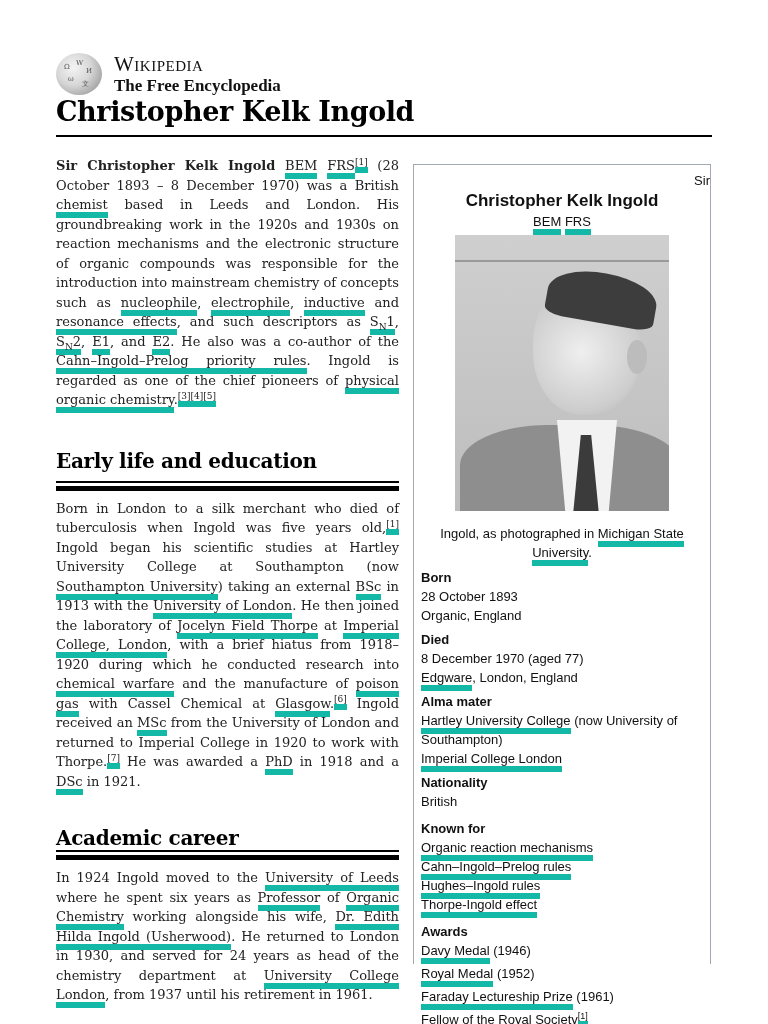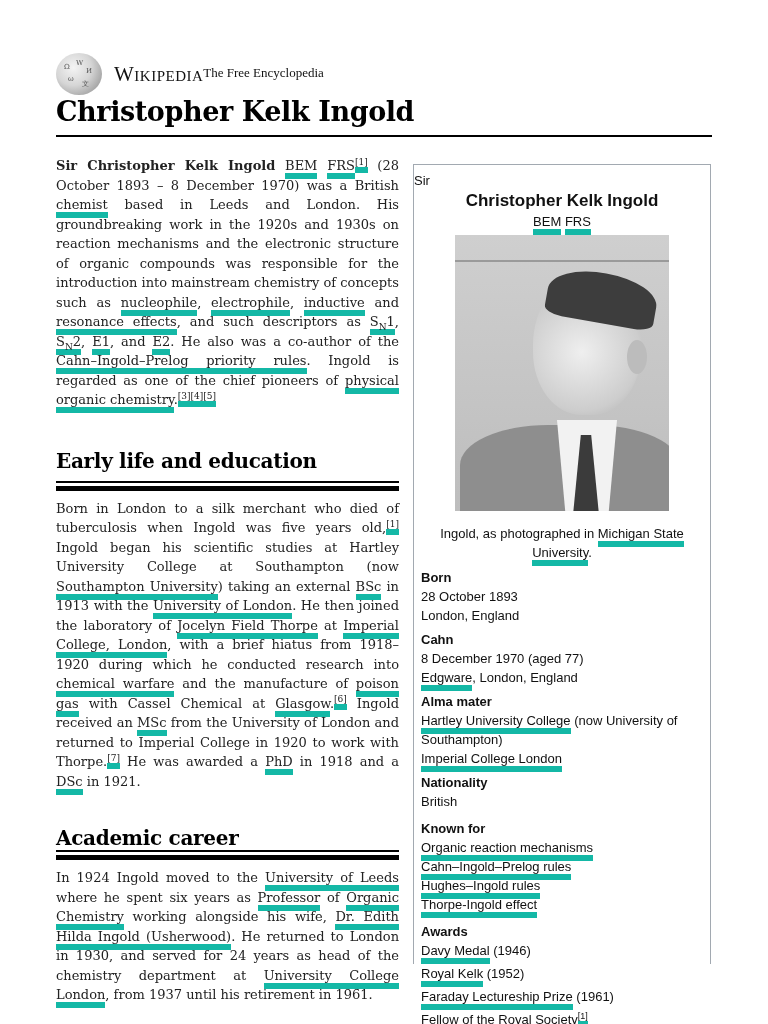--- a/index.html
+++ b/index.html
@@ -1,35 +1,35 @@
 <!DOCTYPE html>
 <html><head>
   <meta charset="utf-8">
   <style>
     html, body { margin: 0; padding: 0; background: #ffffff; }
     body { width: 768px; height: 1024px; position: relative; overflow: hidden; color: #202122; }
     .header { position: absolute; left: 56px; top: 54px; height: 40px; display: flex; align-items: center; }
     .globe { width: 46px; height: 42px; border-radius: 50%; background: radial-gradient(circle at 38% 35%, #f4f4f4 0%, #d6d6d6 45%, #9a9a9a 85%, #7a7a7a 100%); position: relative; overflow: hidden; }
     .globe span { position: absolute; font-family: "DejaVu Serif", serif; font-size: 7px; color: #555; }
-    .wordmark { margin-left: 12px; display: flex; flex-direction: row; line-height: 1; }
+    .wordmark { margin-left: 12px; display: flex; flex-direction: column; line-height: 1; }
     .wordmark .wm-title { font-family: "Liberation Serif", serif; font-size: 21px; letter-spacing: 0.5px; color: #111; font-variant: small-caps; }
-    .wordmark .wm-tag { font-family: "Liberation Serif", serif; font-size: 13px; color: #111; margin-top: 2px; }
+    .wordmark .wm-tag { font-family: "Liberation Serif", serif; font-size: 17px; color: #111; margin-top: 2px; font-weight: bold; }
     h1.page-title { position: absolute; left: 56px; top: 94px; margin: 0; font-family: "DejaVu Serif", serif; font-weight: bold; font-size: 27px; letter-spacing: -0.4px; color: #000; width: 656px; padding-bottom: 5px; border-bottom: 2px solid #000; line-height: 36px; }
 
     .body-col { position: absolute; left: 56px; top: 156px; width: 343px; font-family: "DejaVu Serif", serif; font-size: 13px; line-height: 19.5px; color: #222; }
     .body-col p { margin: 0; text-align: justify; }
     .body-col a, .infobox a { color: inherit; text-decoration: none; border-bottom: 6px solid #14b8a6; }
     sup { font-size: 9px; line-height: 0; vertical-align: super; }
     sub { font-size: 9px; line-height: 0; }
     .sec { margin: 0; font-family: "DejaVu Serif", serif; font-weight: bold; font-size: 20px; color: #000; letter-spacing: -0.3px; line-height: 26px; padding-bottom: 6px; position: relative; }
     .sec::after { content: ""; position: absolute; left: 0; right: 0; bottom: -6px; height: 2px; background: #000; box-shadow: 0 -5px 0 -0px #000; }
     .sec-rule { height: 9px; border-top: 1px solid #000; border-bottom: 3px solid #000; box-sizing: border-box; margin-top: 0; margin-bottom: 8px; }
 
     .infobox { position: absolute; left: 413px; top: 164px; width: 298px; height: 800px; border: 1px solid #a2a9b1; border-bottom: none; font-family: "Liberation Sans", sans-serif; font-size: 13px; color: #111; box-sizing: border-box; }
-    .ib-pre { text-align: left; margin-top: 8px; font-size: 13px; }
+    .ib-pre { text-align: right; margin-top: 8px; font-size: 13px; }
     .ib-name { text-align: center; font-weight: bold; font-size: 17px; margin-top: 3px; }
     .ib-post { text-align: center; font-size: 13px; margin-top: 3px; }
     .photo { width: 214px; height: 276px; margin: 6px auto 0; position: relative; overflow: hidden; background: linear-gradient(180deg, #cfcfcf 0%, #bdbdbd 100%); }
     .photo .wall1 { position: absolute; left: 0; top: 25px; width: 100%; height: 2px; background: #9a9a9a; }
     .photo .head { position: absolute; left: 78px; top: 40px; width: 108px; height: 140px; border-radius: 50% 50% 45% 45%; background: radial-gradient(circle at 45% 55%, #efefef 0%, #cdcdcd 60%, #9d9d9d 100%); }
     .photo .hair { position: absolute; left: 92px; top: 38px; width: 110px; height: 50px; border-radius: 60% 60% 20% 20%; background: #3d3d3d; transform: rotate(10deg); }
     .photo .ear { position: absolute; left: 172px; top: 105px; width: 20px; height: 34px; border-radius: 50%; background: #bcbcbc; }
     .photo .jacket { position: absolute; left: 5px; top: 190px; width: 220px; height: 100px; border-radius: 40% 40% 0 0; background: #8e8e8e; }
     .photo .shirt { position: absolute; left: 102px; top: 185px; width: 60px; height: 100px; background: #f2f2f2; clip-path: polygon(0 0, 100% 0, 85% 100%, 15% 100%); }
     .photo .tie { position: absolute; left: 118px; top: 200px; width: 26px; height: 80px; background: #3b3b3b; clip-path: polygon(30% 0, 70% 0, 100% 100%, 0 100%); }
@@ -88,25 +88,25 @@
     <div class="hair"></div>
     <div class="ear"></div>
   </div>
   <div class="caption"><span>Ingold, as photographed in </span><a>Michigan State University</a><span>.</span></div>
 
   <div class="ib-table">
     <div class="row">
       <div class="lbl">Born</div>
       <div class="val">
           <div>28 October 1893</div>
-          <div>London, England</div>
+          <div>Organic, England</div>
         </div>
     </div>
     <div class="row">
-      <div class="lbl">Cahn</div>
+      <div class="lbl">Died</div>
       <div class="val">
           <div>8 December 1970 (aged 77)</div>
           <div><a>Edgware</a><span>, London, England</span></div>
         </div>
     </div>
     <div class="row">
       <div class="lbl">Alma mater</div>
       <div class="val">
           <div><a>Hartley University College</a><span> (now University of Southampton)</span></div>
           <div><a>Imperial College London</a></div>
@@ -122,21 +122,21 @@
         <div><a>Organic reaction mechanisms</a></div>
         <div><a>Cahn–Ingold–Prelog rules</a></div>
         <div><a>Hughes–Ingold rules</a></div>
         <div><a>Thorpe-Ingold effect</a></div>
       </div>
     </div>
     <div class="row awards" style="margin-top:3px;">
       <div class="lbl">Awards</div>
       <div class="val">
         <div><a>Davy Medal</a><span> (1946)</span></div>
-        <div><a>Royal Kelk</a><span> (1952)</span></div>
+        <div><a>Royal Medal</a><span> (1952)</span></div>
         <div><a>Faraday Lectureship Prize</a><span> (1961)</span></div>
         <div><a>Fellow of the Royal Society</a><sup><a>[1]</a></sup></div>
       </div>
     </div>
     <div class="subhead">Scientific career</div>
     <div class="row">
       <div class="lbl">Fields</div>
       <div class="val"><a>Chemistry</a></div>
     </div>
   </div>

